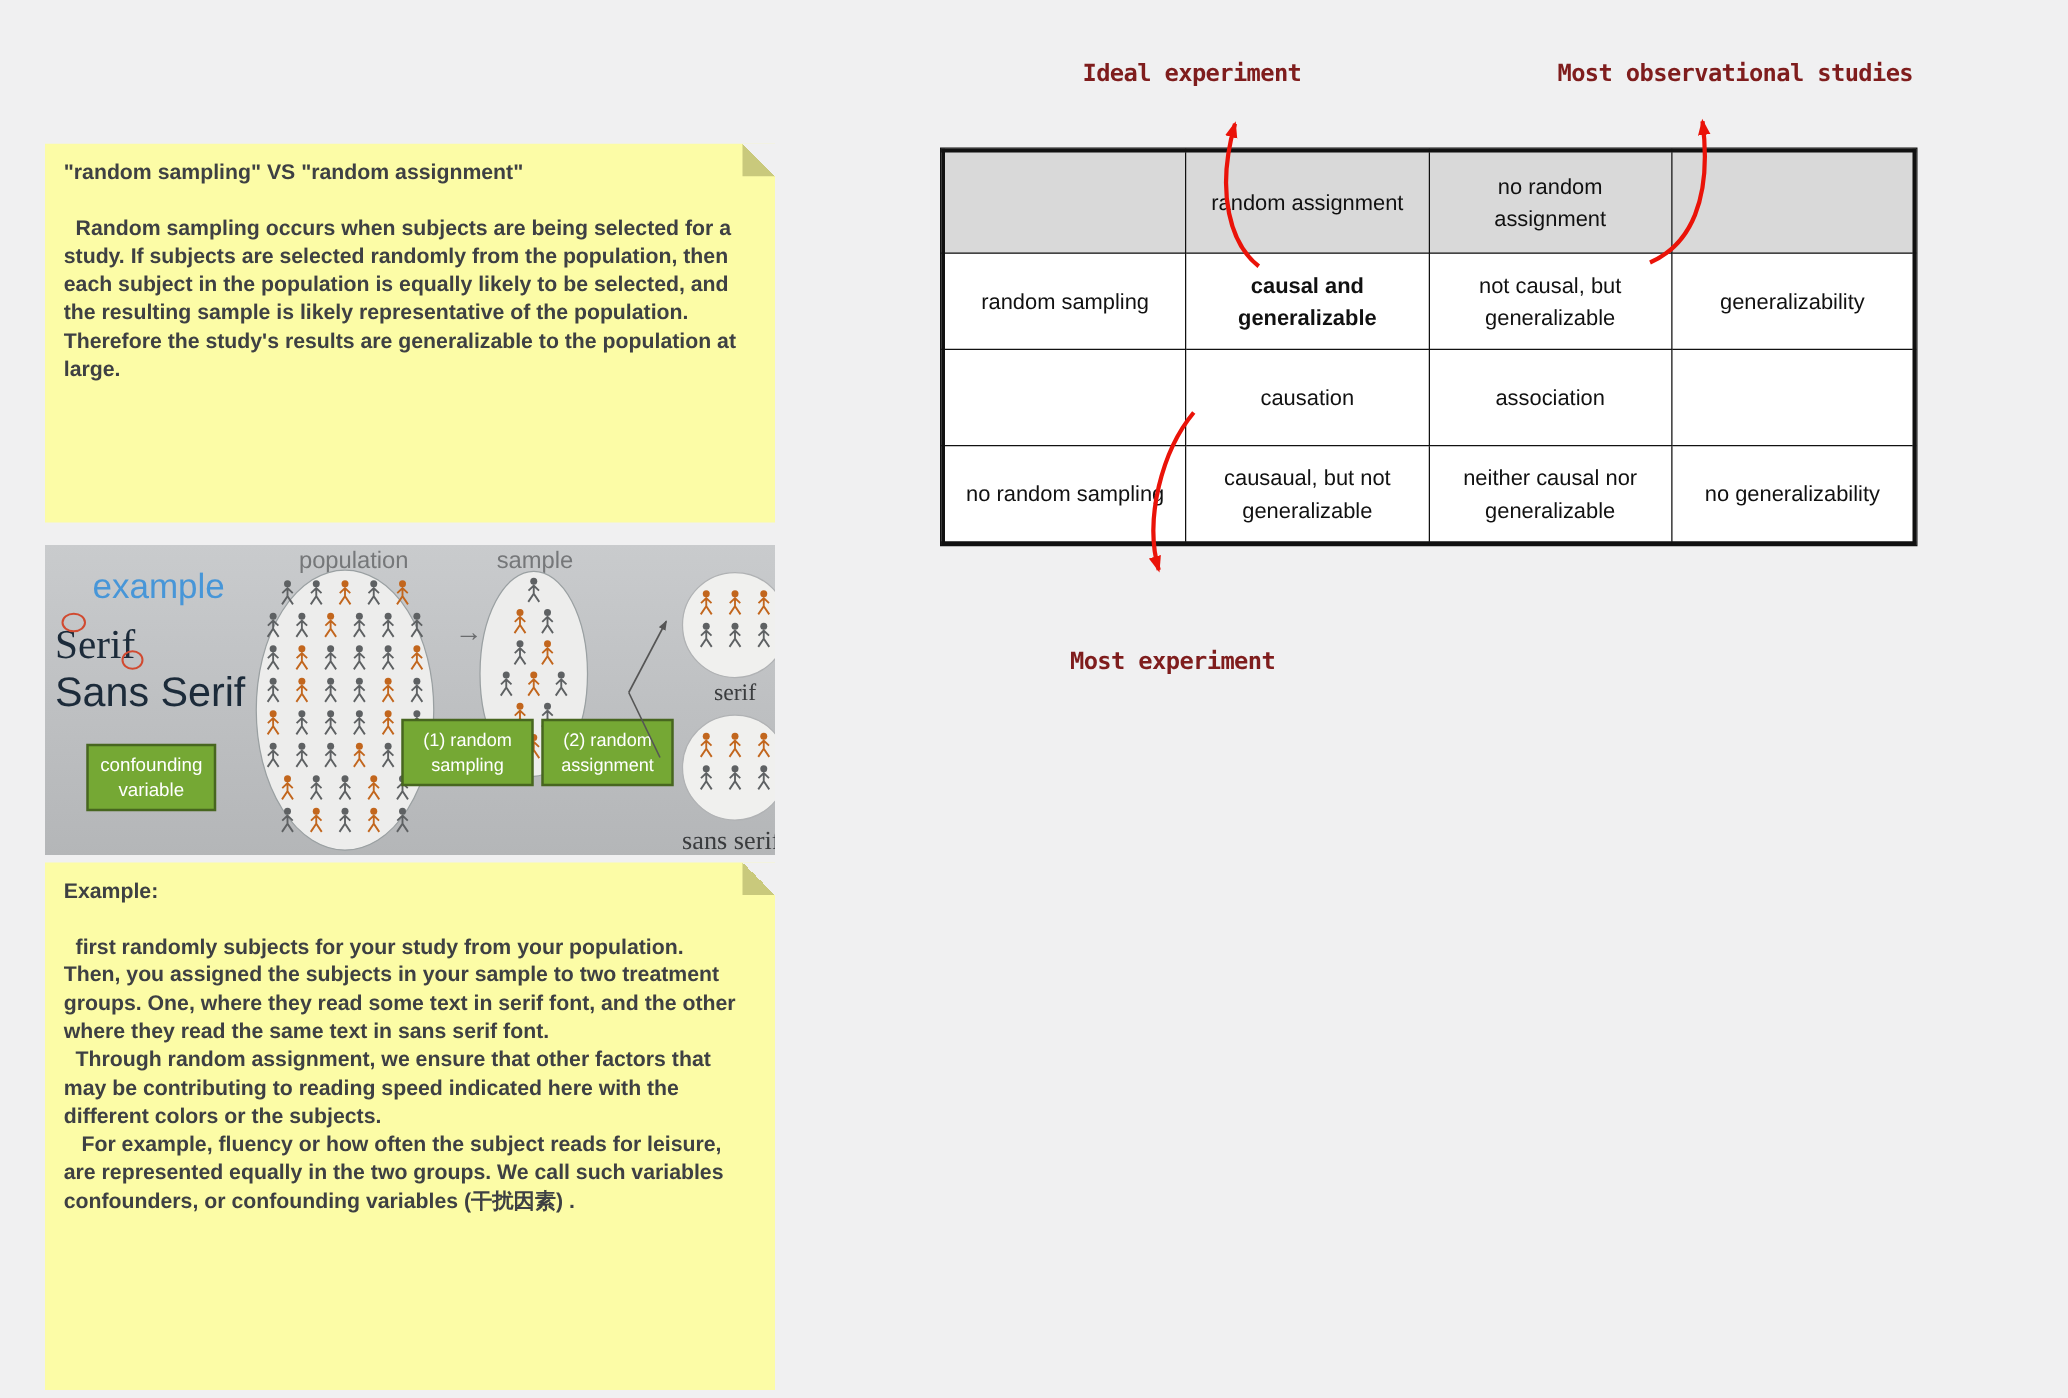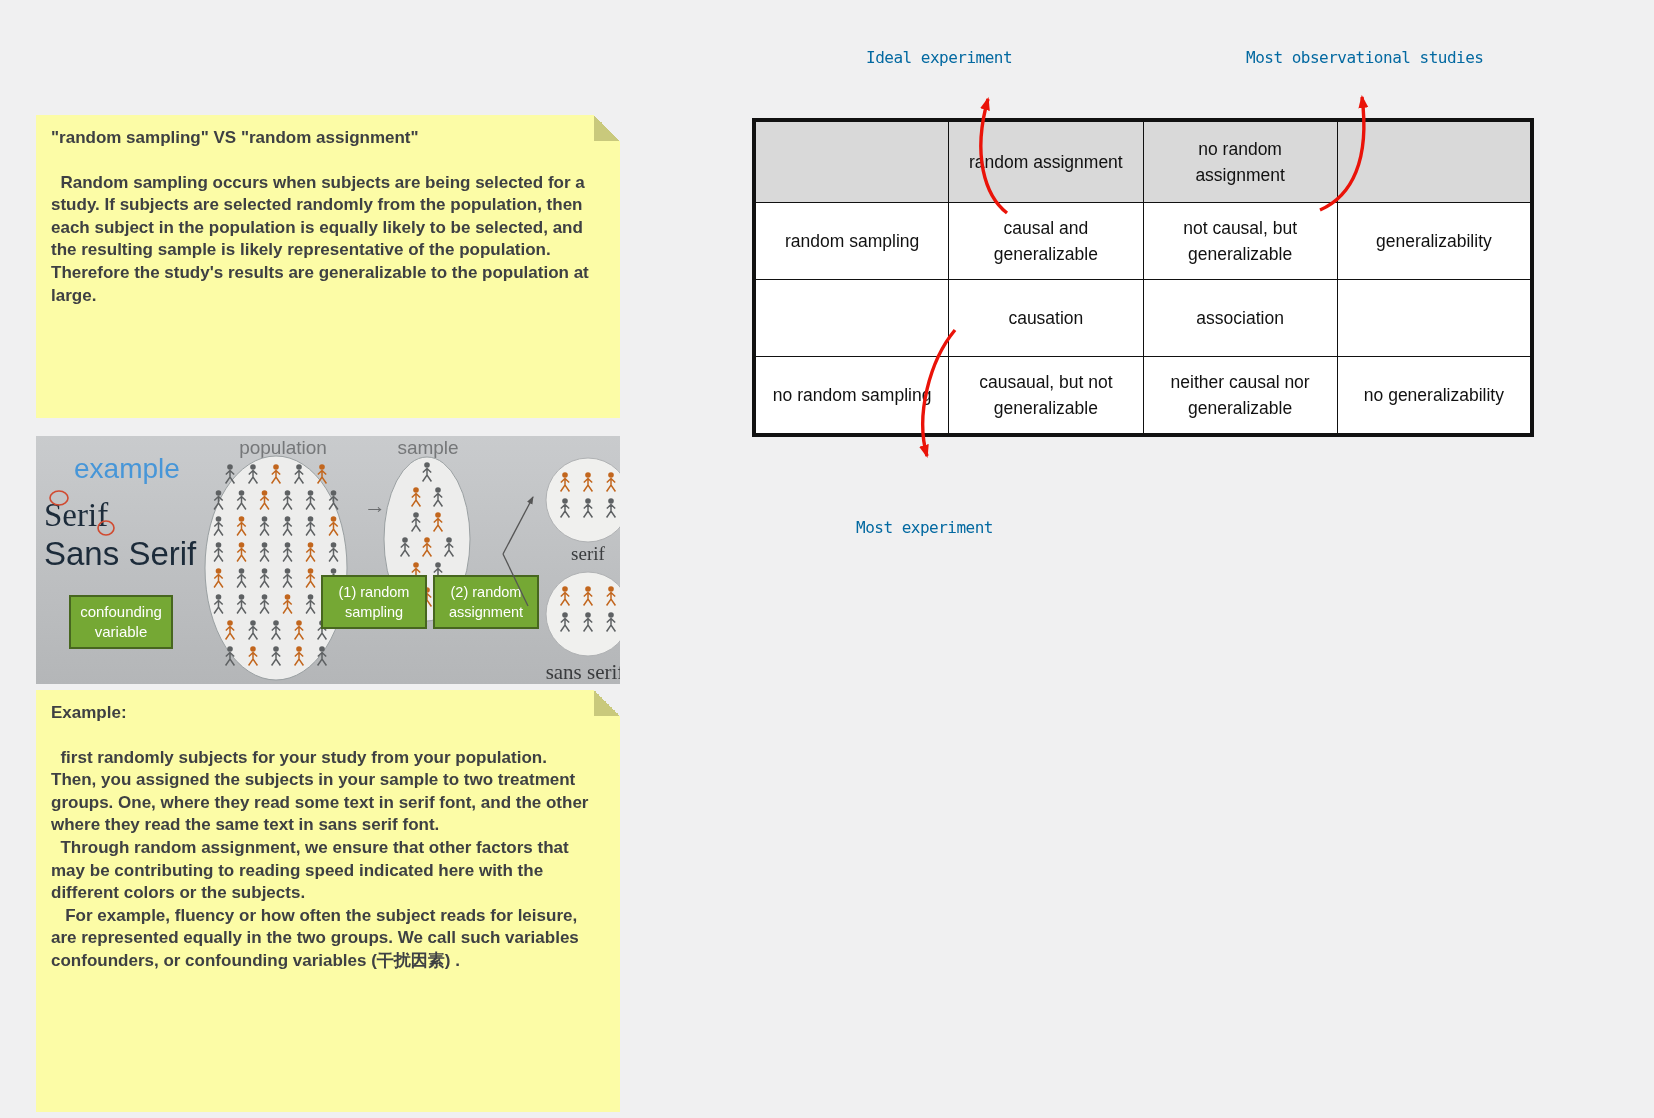--- a/index.html
+++ b/index.html
@@ -22,26 +22,26 @@
   .slide svg{display:block;}
 
   
   table.grid{position:absolute;left:753px;top:119px;width:780px;height:305px;
              border-collapse:collapse;table-layout:fixed;background:#fff;
              font-size:17.5px;color:#111;}
   table.grid td,table.grid th{border:1.6px solid #111;text-align:center;vertical-align:middle;
              padding:2px 8px;font-weight:normal;line-height:1.5;}
   table.grid tr.head td{background:#d9d9d9;height:76px;}
   table.grid tr.body td{height:72px;}
-  table.grid td.bold{font-weight:normal;}
+  table.grid td.bold{font-weight:bold;}
   table.grid{border:3px solid #111;outline:1px solid #111;}
 
   
-  .ann{position:absolute;font-family:"DejaVu Sans Mono",monospace;font-weight:normal;
-       font-size:16px;color:#0369a1;letter-spacing:-0.5px;white-space:nowrap;}
+  .ann{position:absolute;font-family:"DejaVu Sans Mono",monospace;font-weight:bold;
+       font-size:19px;color:#7f1d1d;letter-spacing:-0.5px;white-space:nowrap;}
   #ann-ideal{left:866px;top:48px;}
   #ann-obs{left:1246px;top:48px;}
   #ann-exp{left:856px;top:481px;margin-top:37px;}
 
   svg.overlay{position:absolute;left:0;top:0;pointer-events:none;}
   .red-arrow{fill:none;stroke:var(--arrow-red);stroke-width:3.4px;}
 </style>
 </head>
 <body>
 

